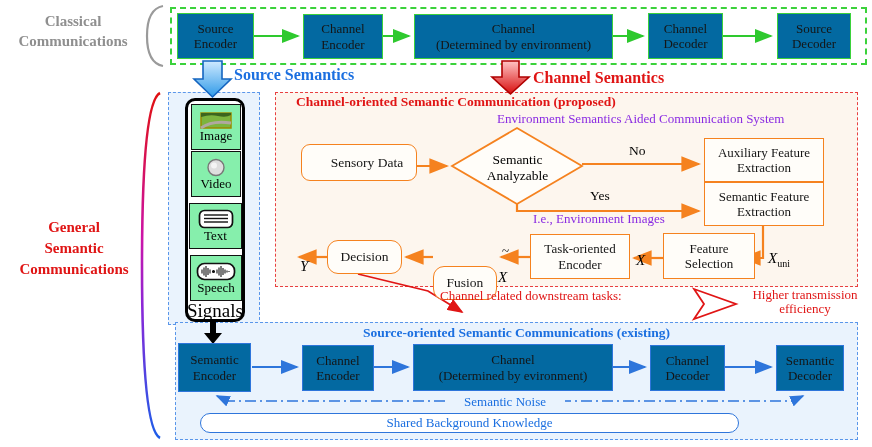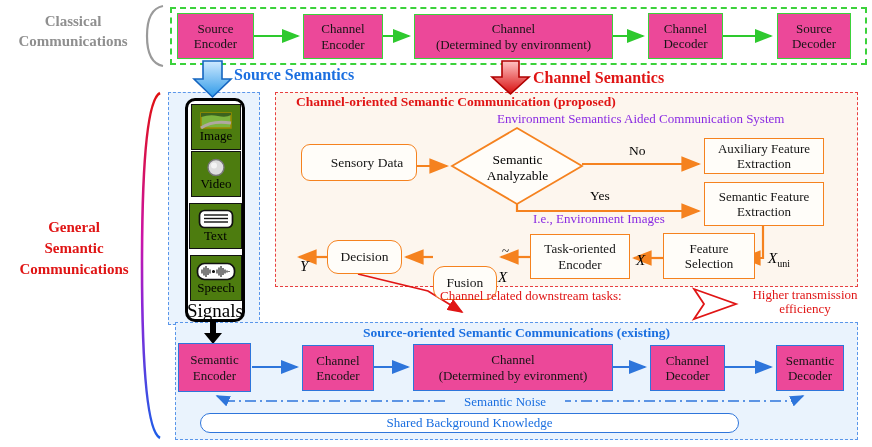--- a/index.html
+++ b/index.html
@@ -1,36 +1,36 @@
 <!DOCTYPE html>
 <html><head>
 <meta charset="utf-8">
 <style>
   html,body{margin:0;padding:0;background:#fff;}
   #canvas{position:relative;width:872px;height:447px;background:#fff;
     font-family:"Liberation Serif","DejaVu Serif",serif;overflow:hidden;}
   .abs{position:absolute;}
   .box{position:absolute;display:flex;align-items:center;justify-content:center;
-    text-align:center;white-space:pre-line;background:#ec4899;color:#151515;
+    text-align:center;white-space:pre-line;background:#0369a1;color:#151515;
     font-size:13px;line-height:1.18;box-sizing:border-box;}
   .green-b{border:1.6px solid #3bd23b;}
   .blue-b{border:1.6px solid #2e75db;}
   .orange-b{border:1.8px solid #f5821f;background:#fffdf9;}
   .r8{border-radius:9px;}
   .r12{border-radius:11px;}
   .lbl{position:absolute;white-space:pre-line;}
   .bold{font-weight:bold;}
   .gray-t{color:#8f8f8f;}
   .red-t{color:#e01515;}
   .blue-t{color:#1b6fe0;}
   .purple-t{color:#8a2be2;}
   .ital{font-style:italic;}
   .dashed-box{position:absolute;box-sizing:border-box;}
   .sig-item{position:absolute;display:flex;flex-direction:column;align-items:center;
-    justify-content:center;background:#4d7c0f;border:1.6px solid #111;font-size:13px;line-height:1.05;}
+    justify-content:center;background:#86efac;border:1.6px solid #111;font-size:13px;line-height:1.05;}
   .xtilde .acc{position:absolute;top:-9px;left:4px;font-style:normal;font-size:13px;}
   sub.uni{font-size:10px;font-style:normal;}
 </style>
 </head>
 <body>
 
 <div id="canvas">
 
   <div class="dashed-box" style="left:170px;top:7px;width:697px;height:58px;border:2px dashed #3bd23b;"></div>
   <div class="dashed-box" style="left:168px;top:92px;width:92px;height:233px;border:1.6px dashed #5a96ea;background:#eaf3fd;"></div>
@@ -190,21 +190,21 @@
   <div class="lbl bold red-t" style="left:296px;top:94px;font-size:13.5px;">Channel-oriented Semantic Communication (proposed)</div>
   <div class="lbl purple-t" style="left:497px;top:111px;font-size:13px;">Environment Semantics Aided Communication System</div>
 
   <div class="box orange-b r8" style="left:301px;top:144px;width:116px;height:37px;font-size:13.5px;padding-left:16px;">Sensory Data</div>
   <div class="lbl" style="left:459px;top:152px;width:117px;text-align:center;font-size:13.5px;line-height:1.15;">Semantic
 Analyzable</div>
   <div class="lbl" style="left:629px;top:143px;font-size:13.5px;">No</div>
   <div class="lbl" style="left:590px;top:188px;font-size:13.5px;">Yes</div>
   <div class="lbl purple-t" style="left:533px;top:211px;font-size:13px;">I.e., Environment Images</div>
 
-  <div class="box orange-b" style="left:704px;top:138px;width:120px;height:36px;">Auxiliary Feature
+  <div class="box orange-b" style="left:704px;top:138px;width:120px;height:44px;">Auxiliary Feature
 Extraction</div>
   <div class="box orange-b" style="left:704px;top:182px;width:120px;height:44px;">Semantic Feature
 Extraction</div>
   <div class="box orange-b" style="left:663px;top:233px;width:92px;height:46px;">Feature
 Selection</div>
   <div class="box orange-b" style="left:530px;top:234px;width:100px;height:45px;">Task-oriented
 Encoder</div>
   <div class="box orange-b r12" style="left:433px;top:240px;width:64px;height:34px;font-size:13.5px;margin-top:26px;">Fusion</div>
   <div class="box orange-b r12" style="left:327px;top:240px;width:75px;height:34px;font-size:13.5px;">Decision</div>
 

